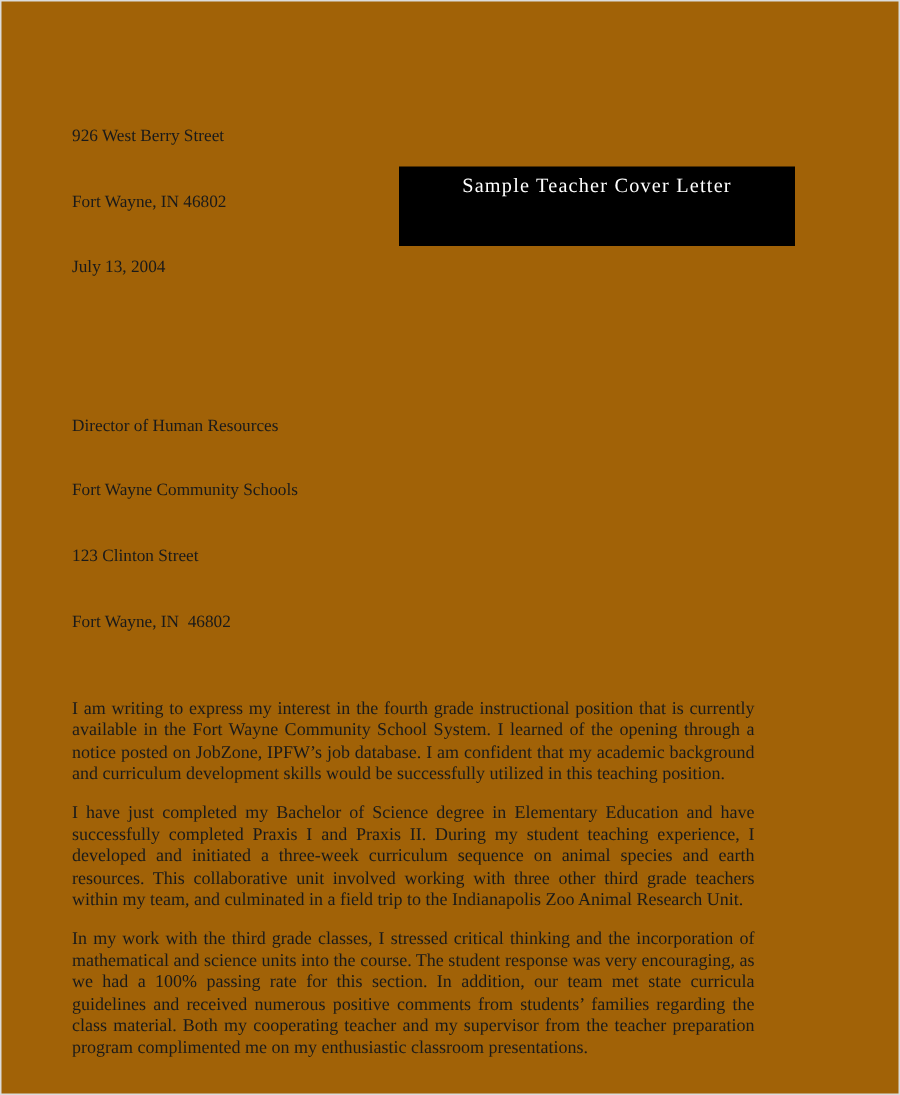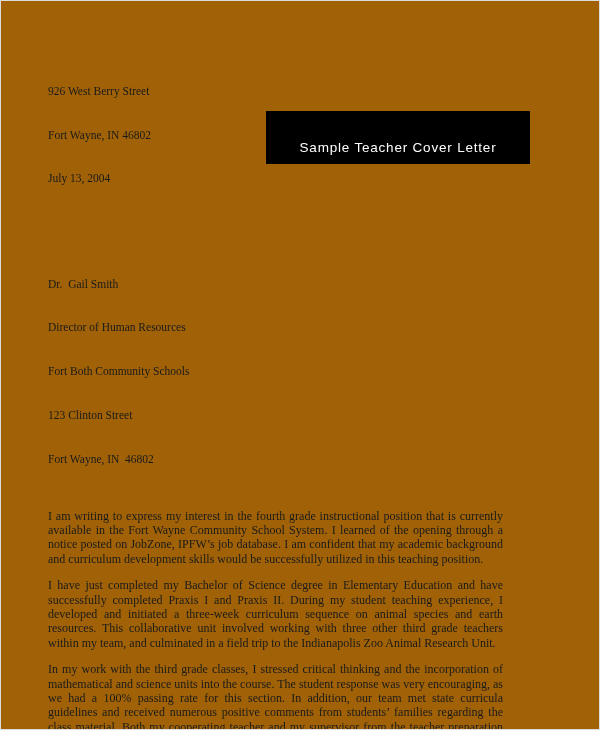--- a/index.html
+++ b/index.html
@@ -68,47 +68,46 @@
     top: 110px;
     width: 264px;
     height: 53px;
     background: #000000;
     box-sizing: border-box;
   }
   #title-banner .banner-text {
     position: absolute;
     left: 0;
     right: 0;
-    top: 29px;
+    top: 5px;
     text-align: center;
     color: #ffffff;
-    font-family: Liberation Sans, sans-serif;
+    font-family: Liberation Serif, serif;
     font-size: 13.5px;
     letter-spacing: 0.8px;
     line-height: 16px;
     white-space: nowrap;
   }
 </style>
 </head>
 <body>
 
 <div id="page">
 
   <div id="letter-body">
 
     <div class="sender-block">
       <span class="sender-line">926 West Berry Street</span>
       <span class="sender-line">Fort Wayne, IN 46802</span>
       <span class="sender-line">July 13, 2004</span>
     </div>
 
     <div class="recipient-block">
-      <span class="recipient-line">Dr.  Gail Smith</span>
       <span class="recipient-line">Director of Human Resources</span>
-      <span class="recipient-line">Fort Both Community Schools</span>
+      <span class="recipient-line">Fort Wayne Community Schools</span>
       <span class="recipient-line">123 Clinton Street</span>
       <span class="recipient-line">Fort Wayne, IN  46802</span>
     </div>
 
 
     <p class="para first">I am writing to express my interest in the fourth grade instructional position that is currently available in the Fort Wayne Community School System. I learned of the opening through a notice posted on JobZone, IPFW’s job database. I am confident that my academic background and curriculum development skills would be successfully utilized in this teaching position.</p>
     <p class="para">I have just completed my Bachelor of Science degree in Elementary Education and have successfully completed Praxis I and Praxis II. During my student teaching experience, I developed and initiated a three-week curriculum sequence on animal species and earth resources. This collaborative unit involved working with three other third grade teachers within my team, and culminated in a field trip to the Indianapolis Zoo Animal Research Unit.</p>
     <p class="para">In my work with the third grade classes, I stressed critical thinking and the incorporation of mathematical and science units into the course.  The student response was very encouraging, as we had a 100% passing rate for this section.  In addition, our team met state curricula guidelines and received numerous positive comments from students’ families regarding the class material. Both my cooperating teacher and my supervisor from the teacher preparation program complimented me on my enthusiastic classroom presentations.</p>
 
   </div>

